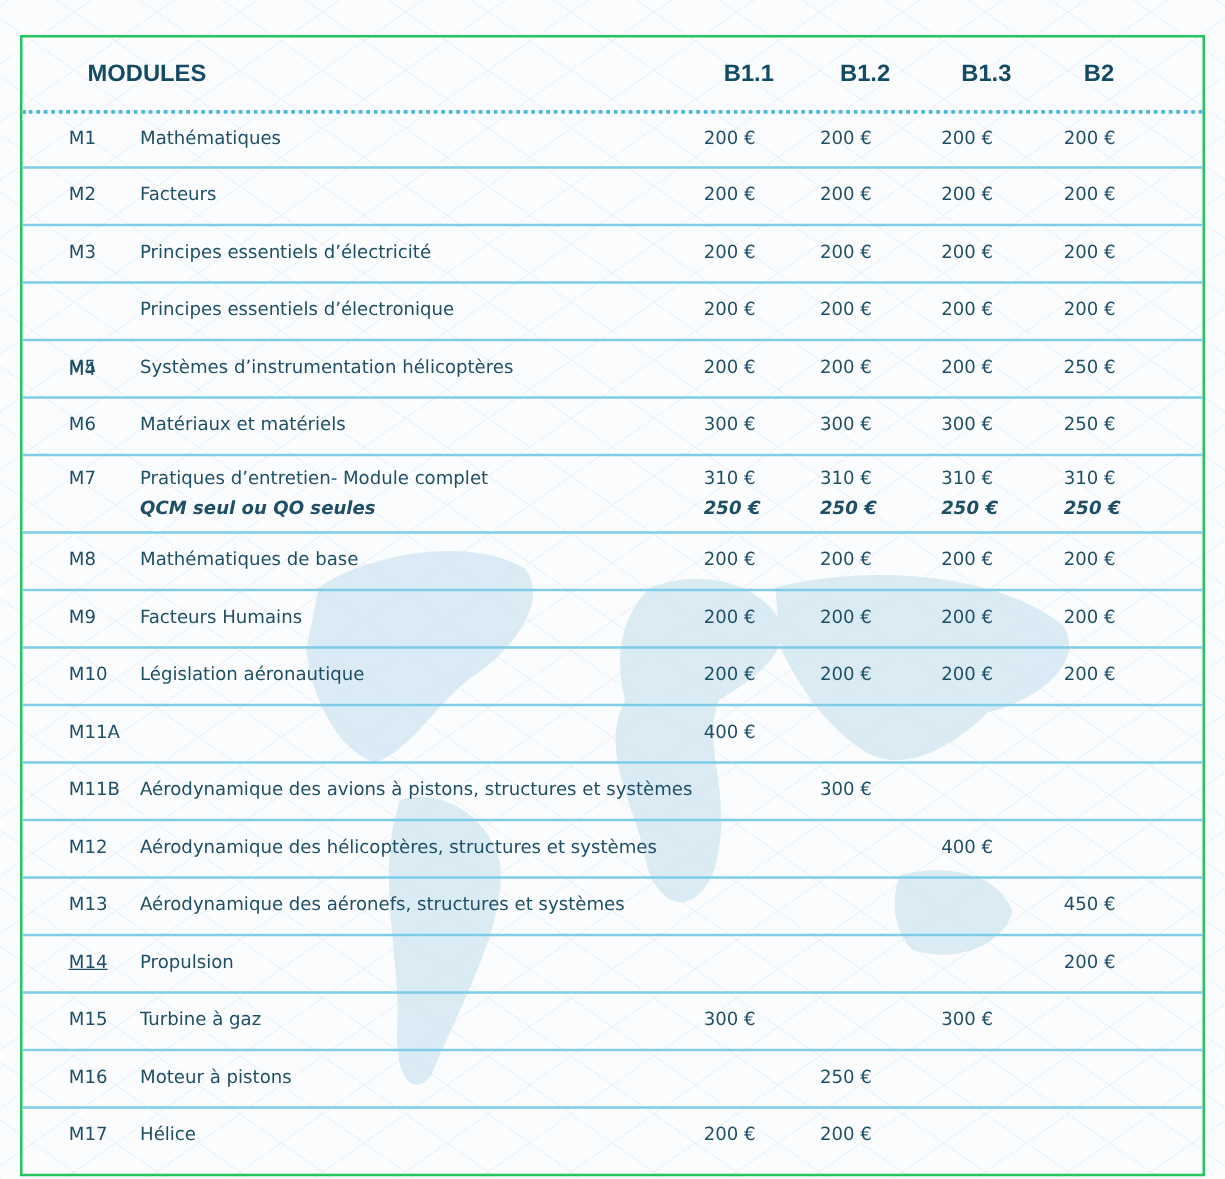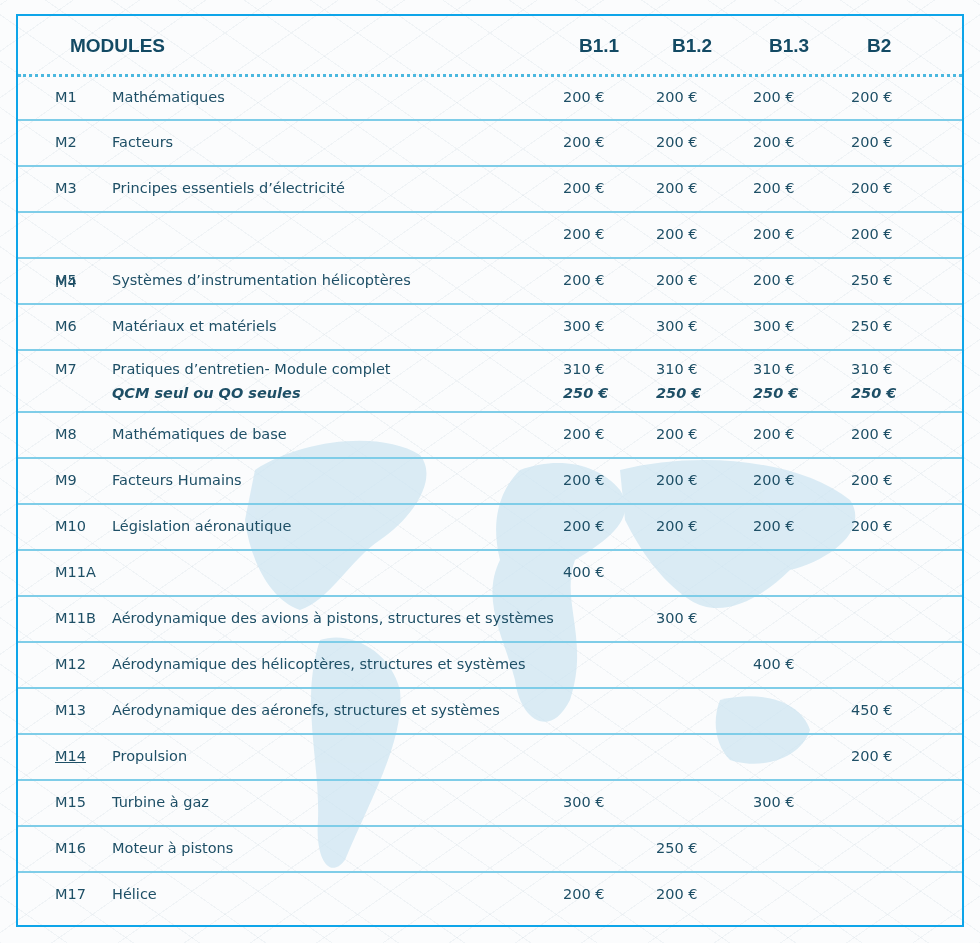--- a/index.html
+++ b/index.html
@@ -11,22 +11,22 @@
   }
   .bg-pattern {
     position:absolute; inset:0;
     background:
       repeating-linear-gradient(35deg, rgba(190,205,215,0.18) 0 1px, transparent 1px 38px),
       repeating-linear-gradient(-35deg, rgba(190,205,215,0.18) 0 1px, transparent 1px 38px);
     pointer-events:none;
   }
   .map { position:absolute; left:0; top:0; width:980px; height:943px; pointer-events:none; }
   .frame {
-    position:absolute; left:16px; top:14px; width:944px; height:909px;
-    border:2px solid #0ea5e9;
+    position:absolute; left:16px; top:28px; width:944px; height:909px;
+    border:2px solid #22c55e;
   }
   .header {
     position:absolute; left:0; top:0; width:944px; height:58px;
     border-bottom:3px dotted #4bb8df;
   }
   .h-label {
     position:absolute; top:19px; font-family:"Liberation Sans", sans-serif;
     font-weight:bold; font-size:19px; color:#134a64;
   }
   .row {
@@ -82,20 +82,21 @@
       <div class="row" style="top: 151px; height: 44px;">
         <span class="cell" style="left: 37px; top: 13px;">M3</span>
         <span class="cell" style="left: 94px; top: 13px;">Principes essentiels d’électricité</span>
         <span class="cell" style="left: 545px; top: 13px;">200 €</span>
         <span class="cell" style="left: 638px; top: 13px;">200 €</span>
         <span class="cell" style="left: 735px; top: 13px;">200 €</span>
         <span class="cell" style="left: 833px; top: 13px;">200 €</span>
       </div>
       <div class="row" style="top: 197px; height: 44px;">
         <span class="cell" style="left: 37px; top: 13px; margin-top: 48px;">M4</span>
+        <span class="cell" style="left: 94px; top: 13px;">Principes essentiels d’électronique</span>
         <span class="cell" style="left: 545px; top: 13px;">200 €</span>
         <span class="cell" style="left: 638px; top: 13px;">200 €</span>
         <span class="cell" style="left: 735px; top: 13px;">200 €</span>
         <span class="cell" style="left: 833px; top: 13px;">200 €</span>
       </div>
       <div class="row" style="top: 243px; height: 44px;">
         <span class="cell" style="left: 37px; top: 13px;">M5</span>
         <span class="cell" style="left: 94px; top: 13px;">Systèmes d’instrumentation hélicoptères</span>
         <span class="cell" style="left: 545px; top: 13px;">200 €</span>
         <span class="cell" style="left: 638px; top: 13px;">200 €</span>

